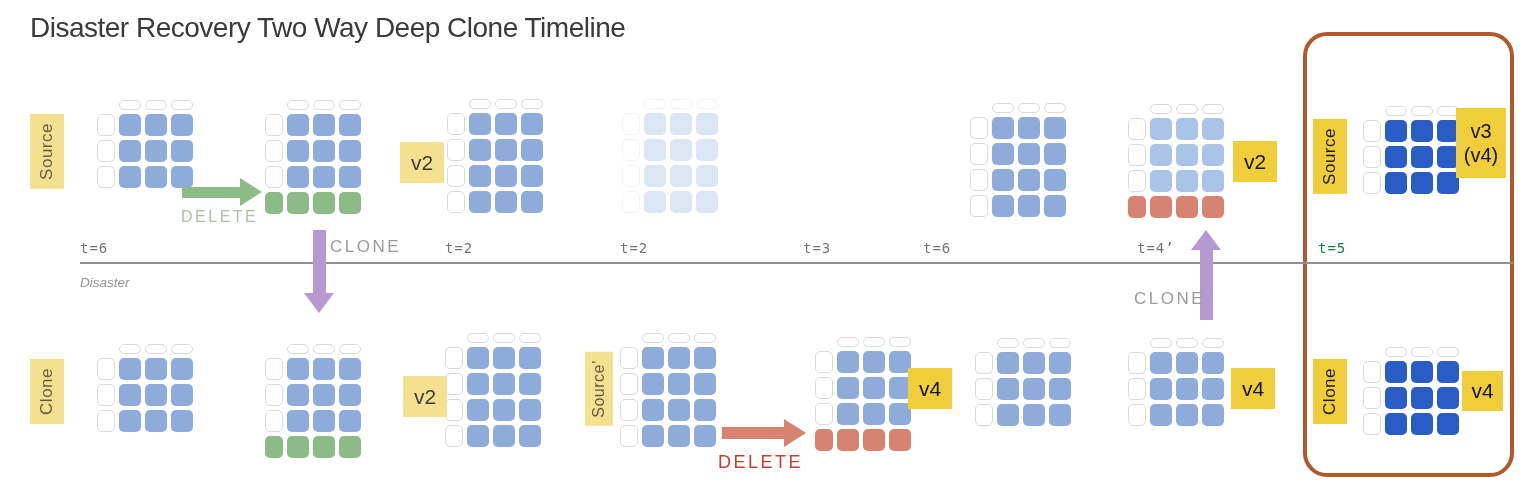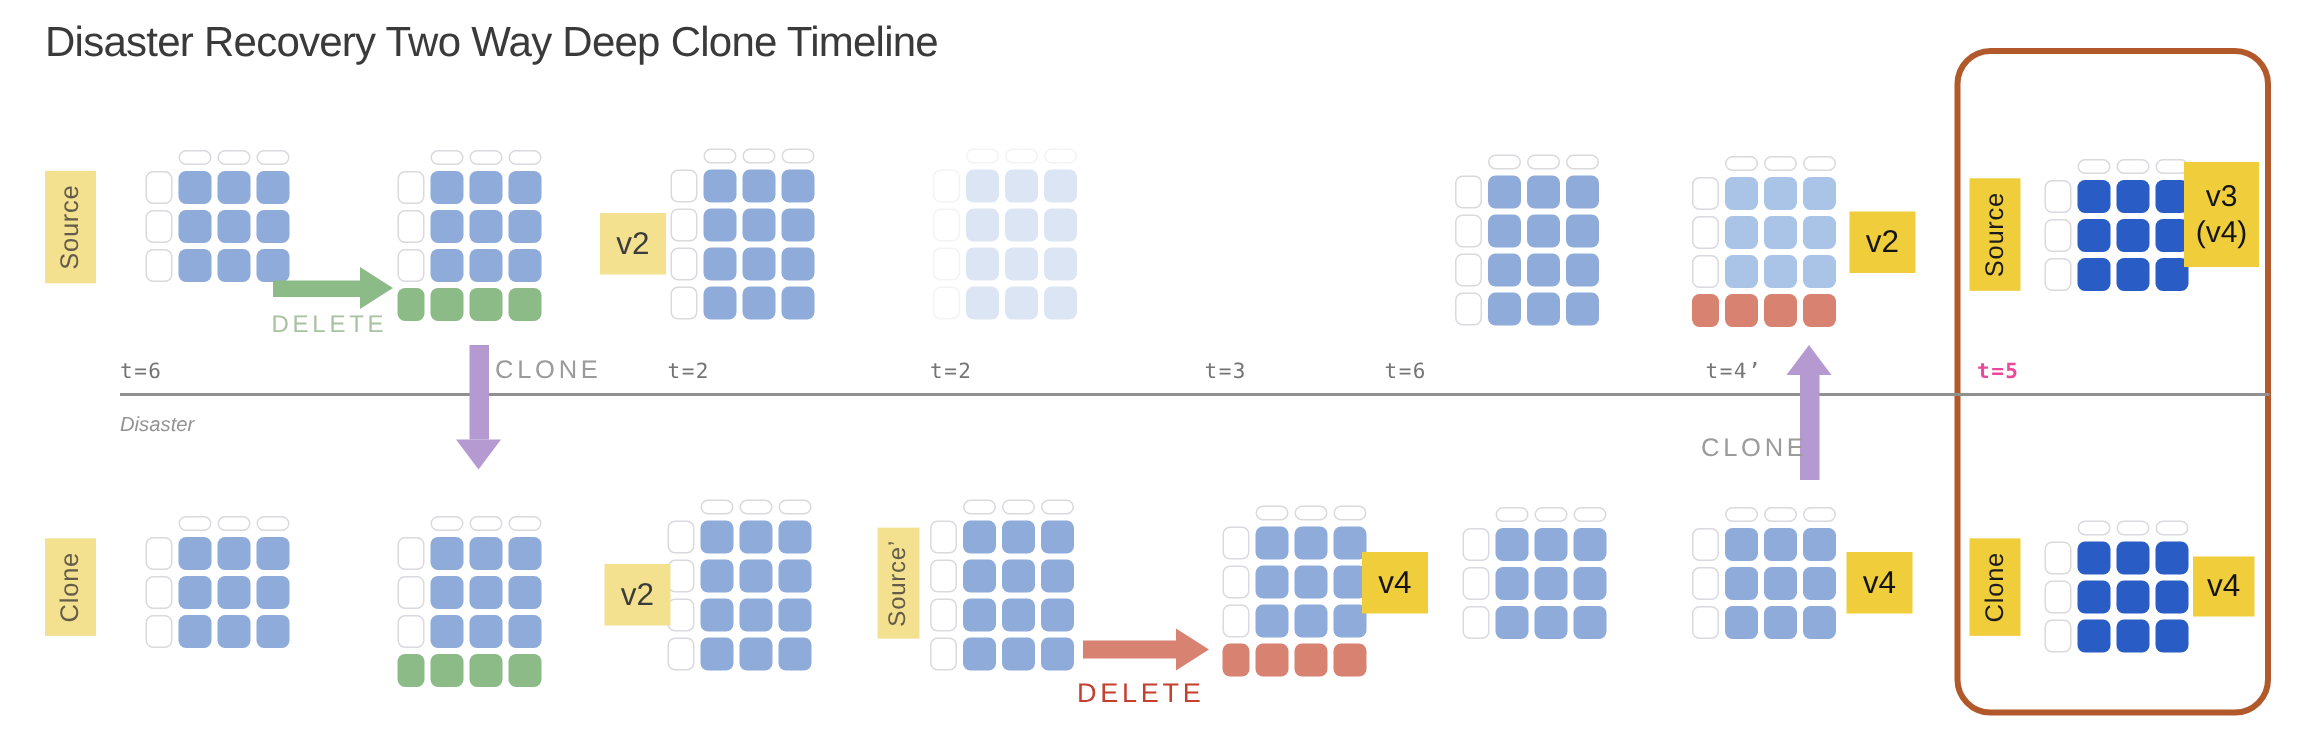--- a/index.html
+++ b/index.html
@@ -59,21 +59,21 @@
   .arrow-vert .shaft { width: 13px; background: var(--arrow-color); }
   .arrow-vert .head-down { width: 0; height: 0; border-top: 20px solid var(--arrow-color); border-left: 15px solid transparent; border-right: 15px solid transparent; }
   .arrow-vert .head-up { width: 0; height: 0; border-bottom: 20px solid var(--arrow-color); border-left: 15px solid transparent; border-right: 15px solid transparent; }
   .action-label { position: absolute; font-size: 16px; letter-spacing: 2.5px; font-stretch: condensed; }
   .action-label.merge { color: var(--merge-text); }
   .action-label.clone { color: var(--clone-text); font-size: 17px; }
   .action-label.delete { color: var(--delete-text); font-size: 18px; font-weight: 500; }
   
   .timeline-line { position: absolute; height: 1.5px; background: #909090; }
   .tick { position: absolute; font-family: "DejaVu Sans Mono", monospace; font-size: 14px; color: #757575; letter-spacing: 1px; }
-  .tick.strong { color: #ec4899; font-weight: bold; }
+  .tick.strong { color: #15803d; font-weight: normal; }
   .timeline-caption { position: absolute; font-size: 13.5px; font-style: italic; color: #939393; }
   
   .focus-box { position: absolute; border: 4px solid var(--orange); border-radius: 24px; background: transparent; }
 </style>
 </head>
 <body>
 
 <div class="canvas">
 
   <div class="focus-box" style="left:1303px; top:32px; width:211px; height:445px;"></div>

